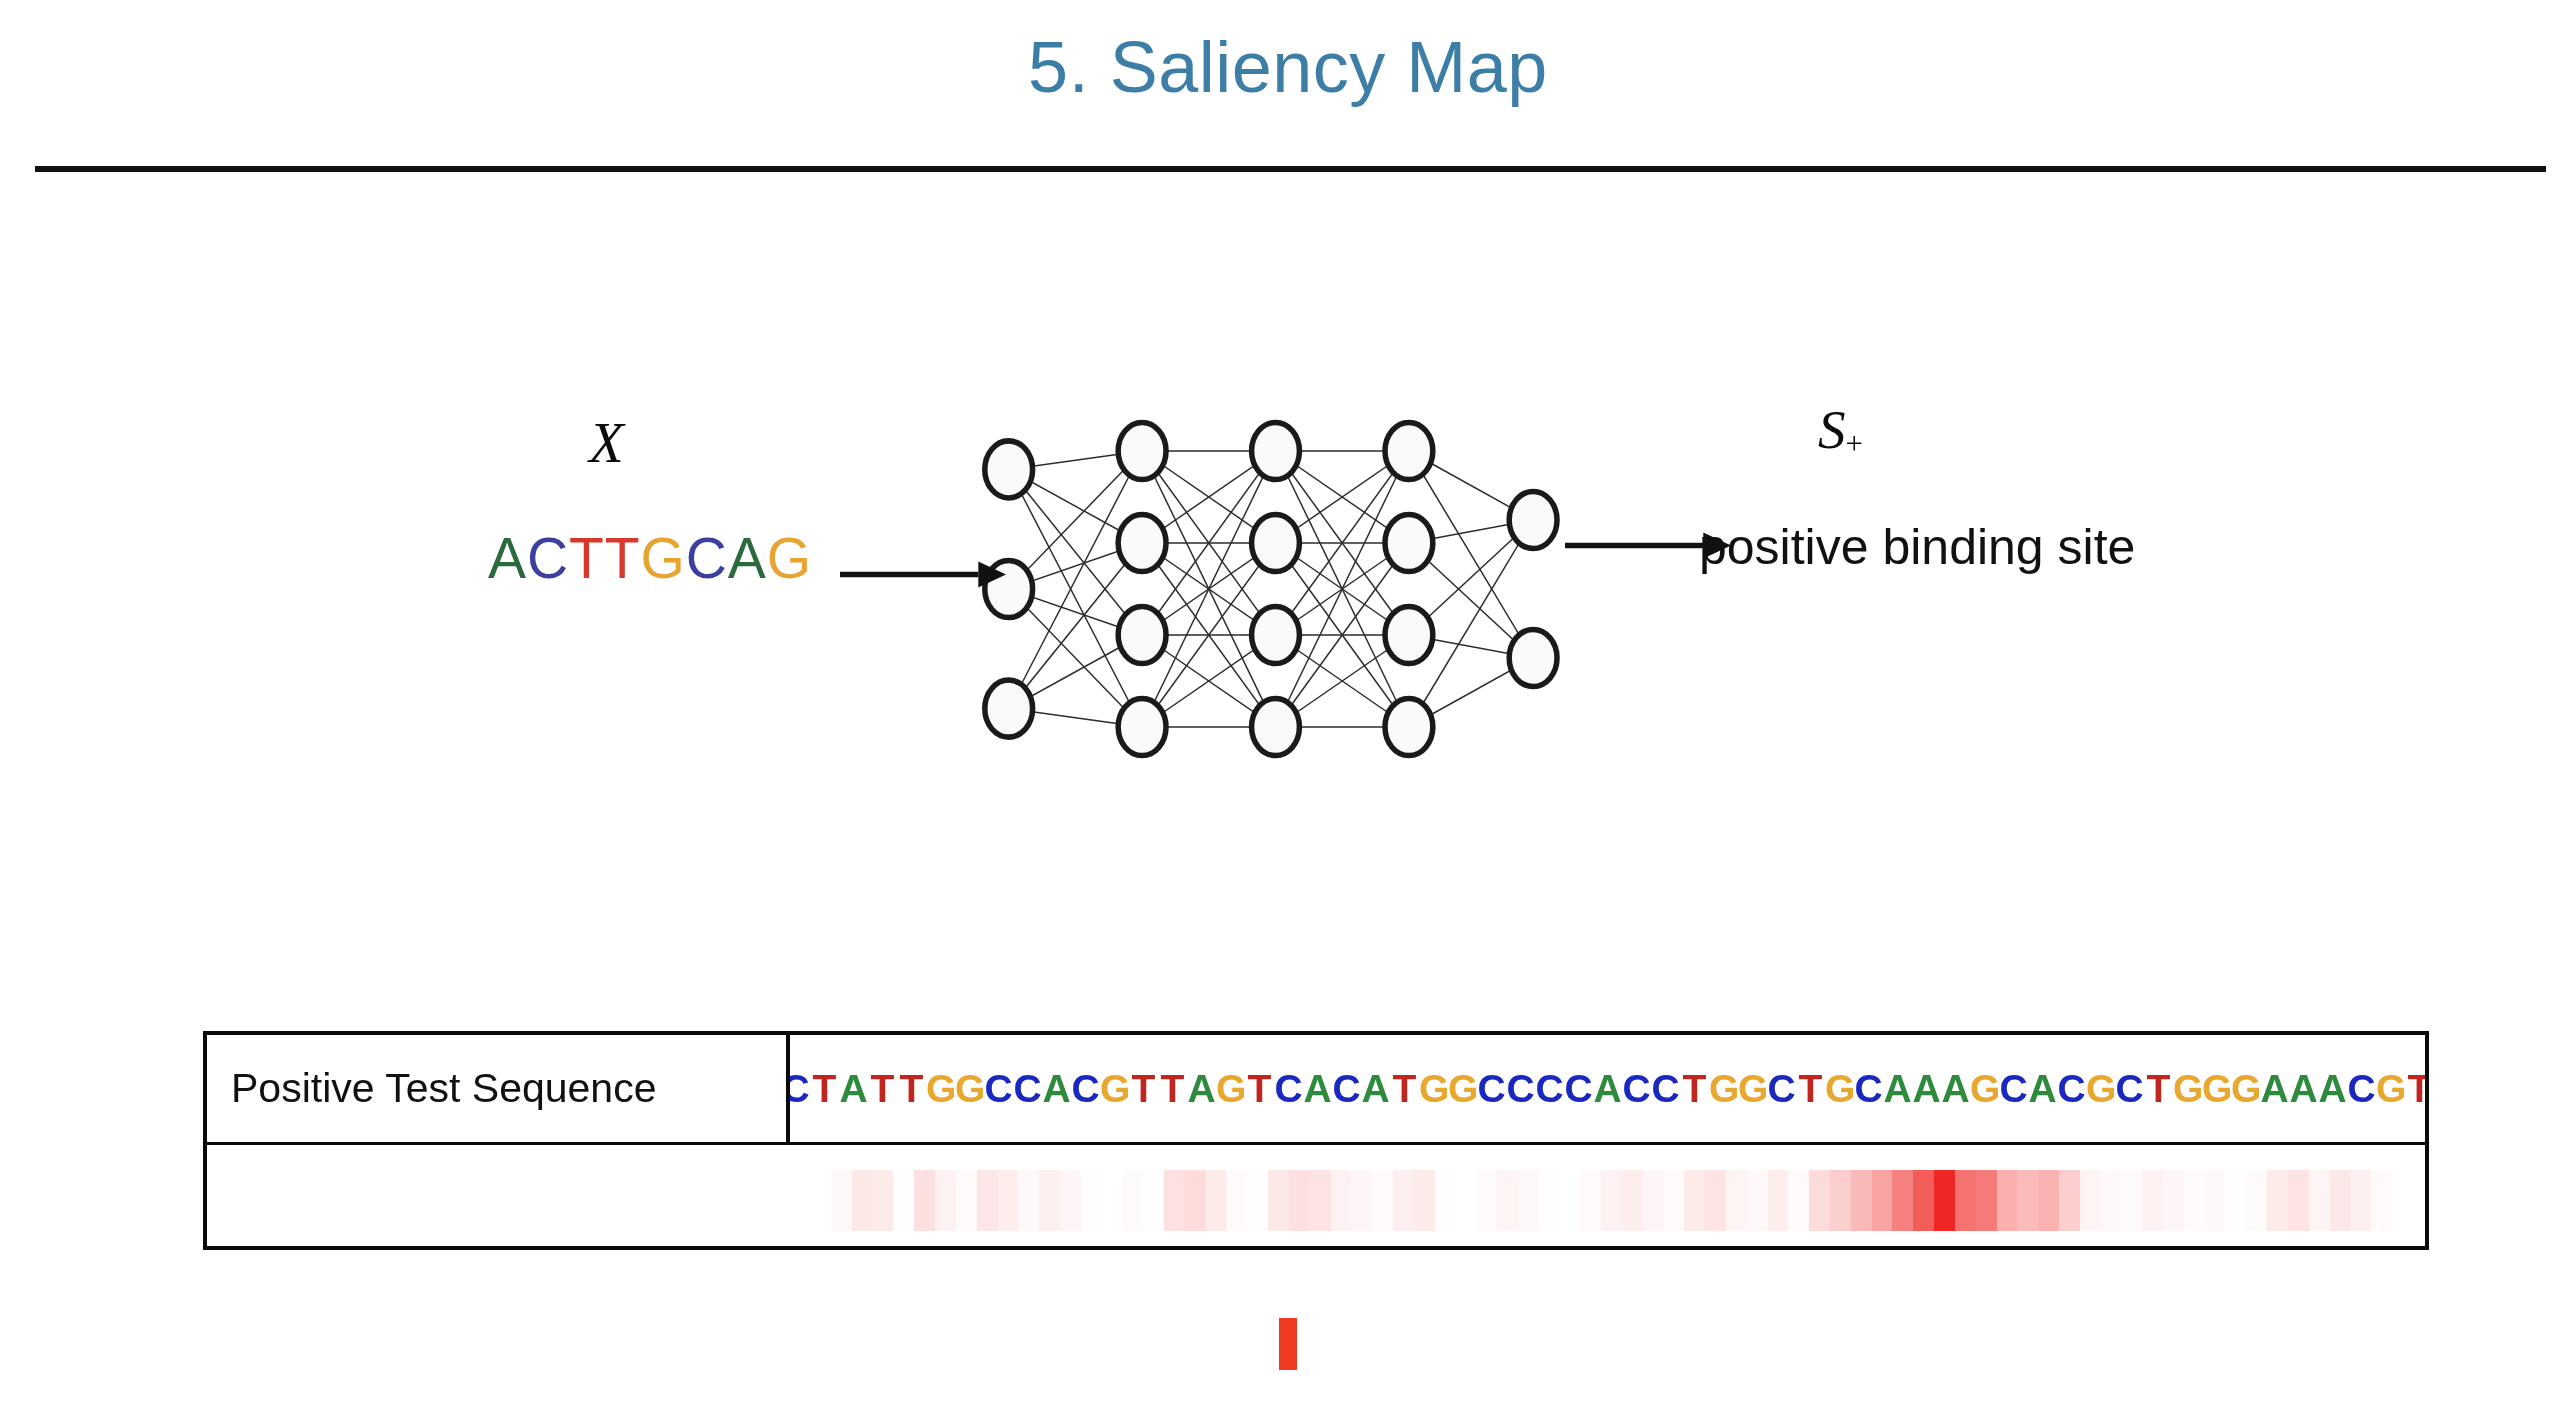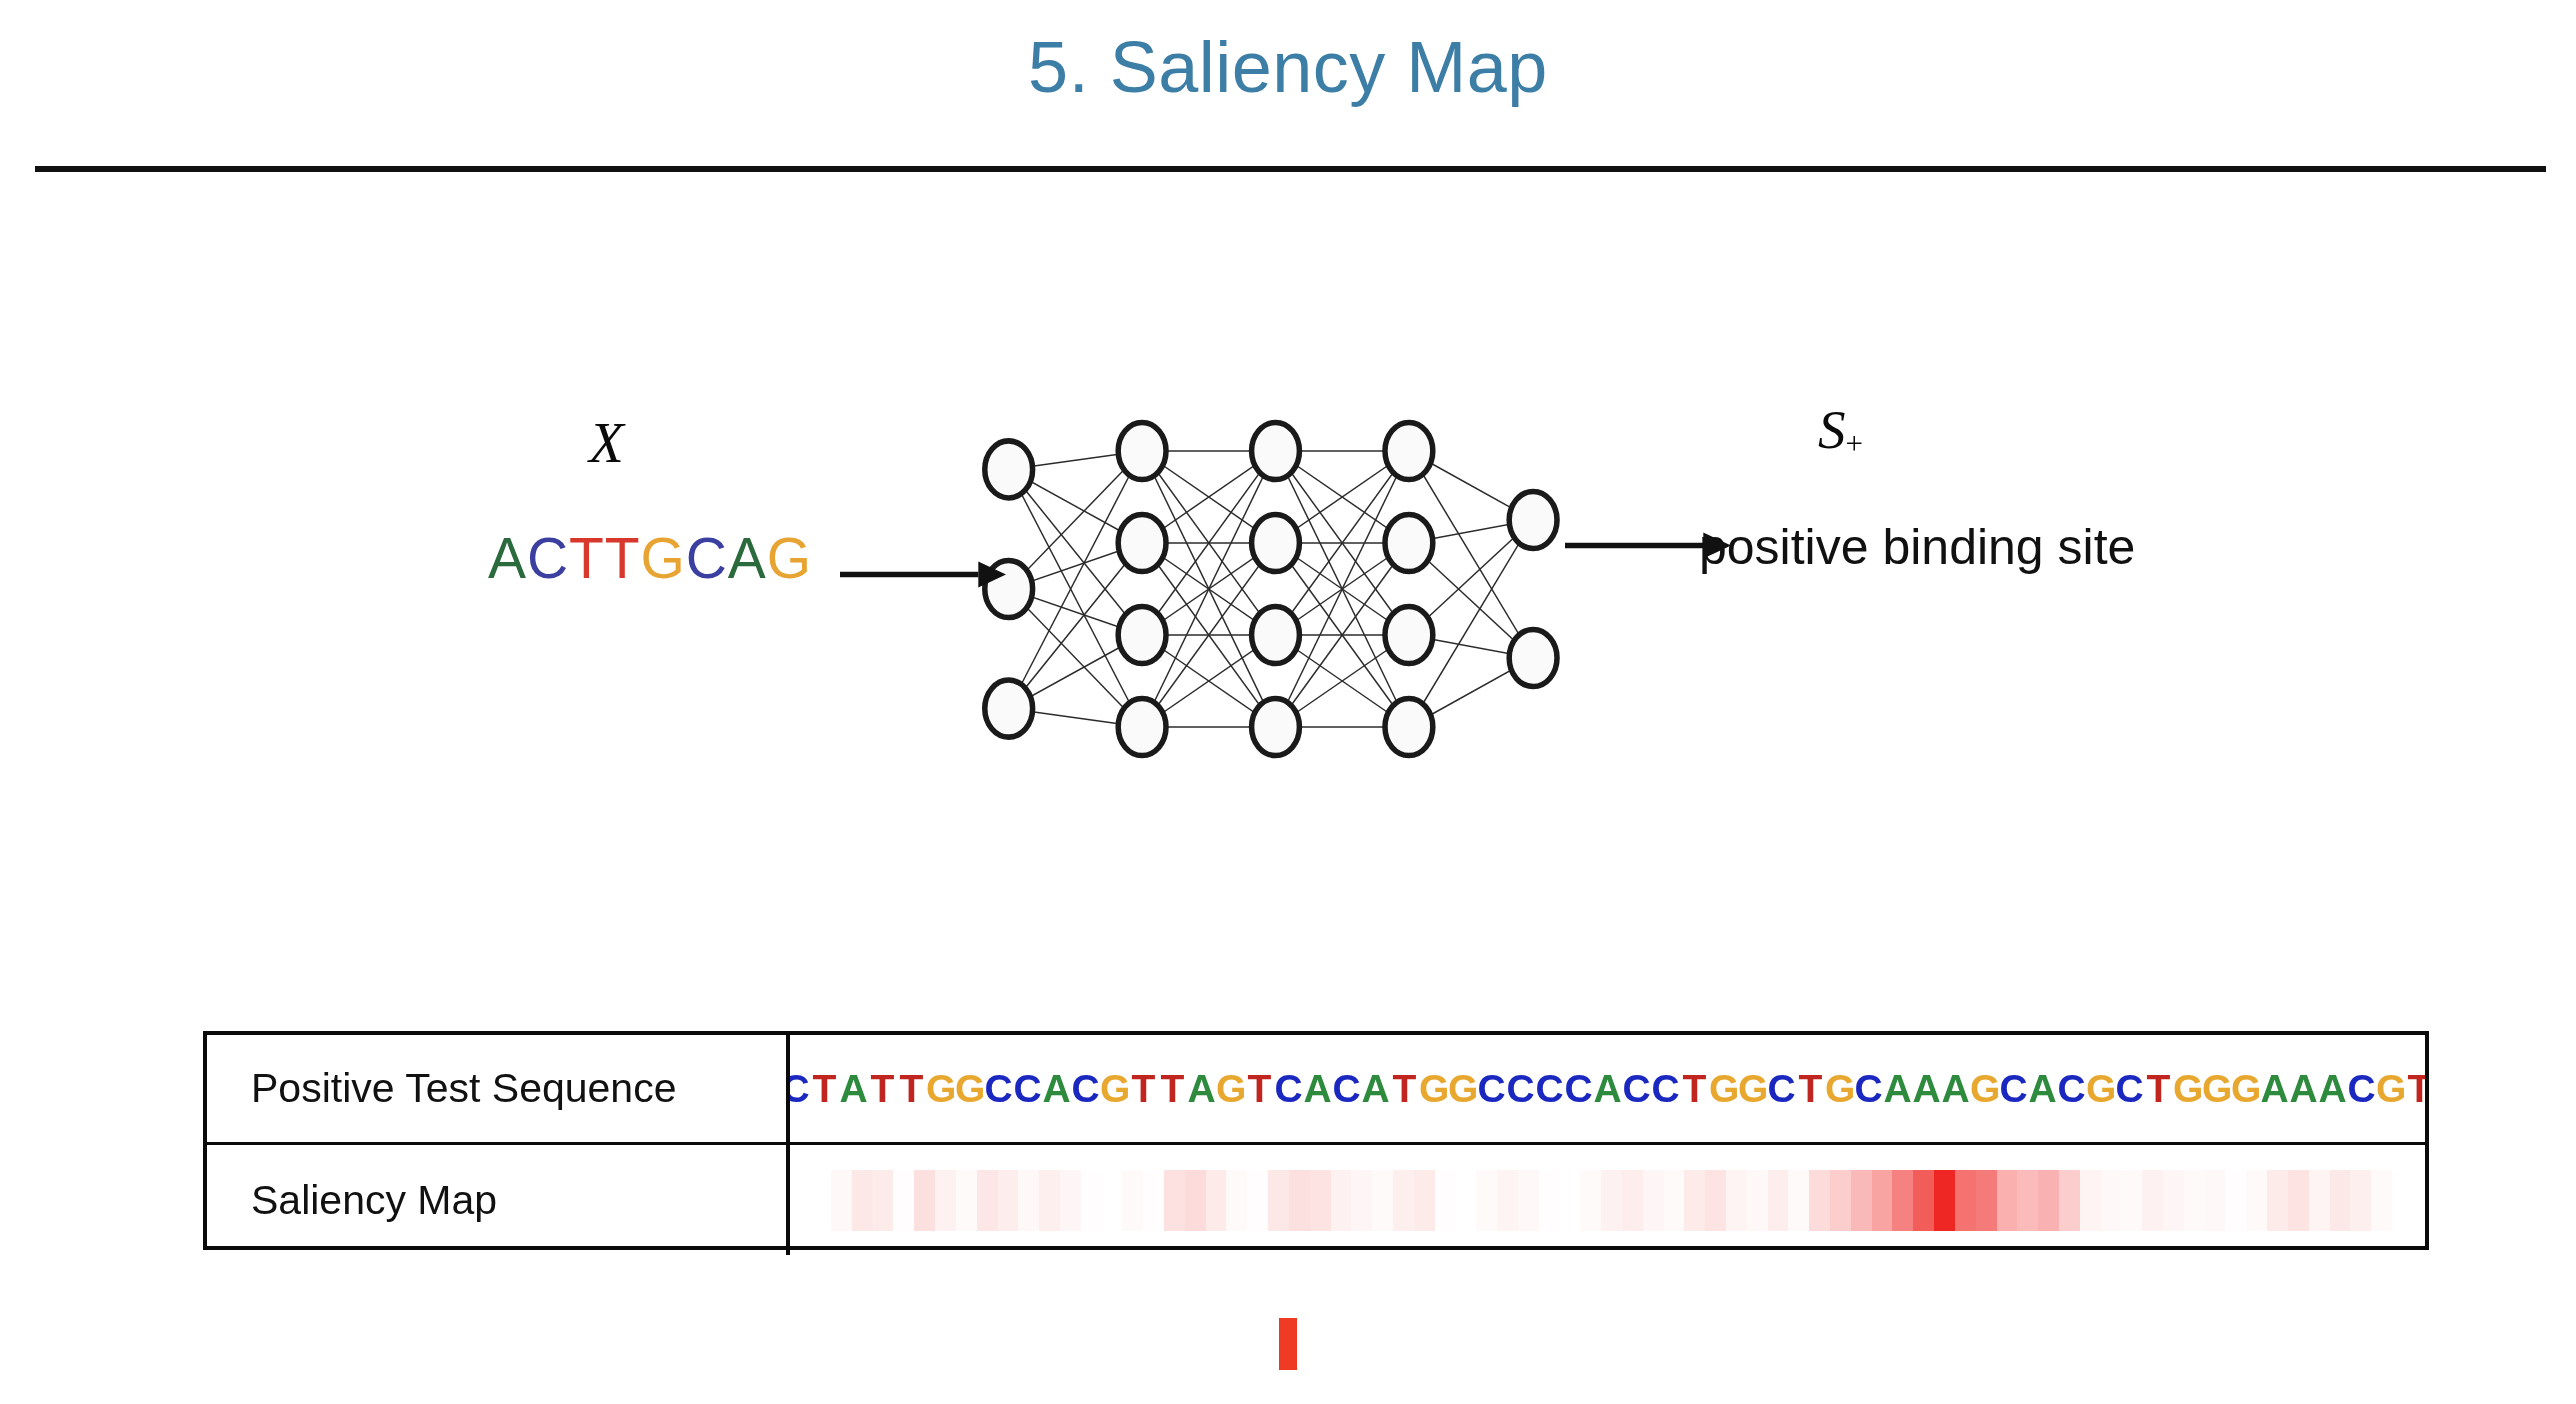--- a/index.html
+++ b/index.html
@@ -132,21 +132,21 @@
   .tbl-label {
     position: absolute;
     left: 0;
     top: 0;
     width: 583px;
     height: 100%;
     box-sizing: border-box;
     border-right: 4.6px solid #0a0a0a;
     display: flex;
     align-items: center;
-    padding-left: 44px;
+    padding-left: 24px;
     font-size: 41px;
     color: #111111;
     white-space: nowrap;
   }
   .tbl-value {
     position: absolute;
     left: 583px;
     top: 0;
     right: 0;
     height: 100%;
@@ -305,21 +305,20 @@
 <div id="result-table">
 
   <div class="tbl-row r0">
     <div class="tbl-label">Positive Test Sequence</div>
     <div class="tbl-value">
       <div id="sequence-text"><span class="nt" style="color: rgb(27, 40, 192);">C</span><span class="nt" style="color: rgb(192, 38, 31);">T</span><span class="nt" style="color: rgb(46, 139, 61);">A</span><span class="nt" style="color: rgb(192, 38, 31);">T</span><span class="nt" style="color: rgb(192, 38, 31);">T</span><span class="nt" style="color: rgb(232, 168, 47);">G</span><span class="nt" style="color: rgb(232, 168, 47);">G</span><span class="nt" style="color: rgb(27, 40, 192);">C</span><span class="nt" style="color: rgb(27, 40, 192);">C</span><span class="nt" style="color: rgb(46, 139, 61);">A</span><span class="nt" style="color: rgb(27, 40, 192);">C</span><span class="nt" style="color: rgb(232, 168, 47);">G</span><span class="nt" style="color: rgb(192, 38, 31);">T</span><span class="nt" style="color: rgb(192, 38, 31);">T</span><span class="nt" style="color: rgb(46, 139, 61);">A</span><span class="nt" style="color: rgb(232, 168, 47);">G</span><span class="nt" style="color: rgb(192, 38, 31);">T</span><span class="nt" style="color: rgb(27, 40, 192);">C</span><span class="nt" style="color: rgb(46, 139, 61);">A</span><span class="nt" style="color: rgb(27, 40, 192);">C</span><span class="nt" style="color: rgb(46, 139, 61);">A</span><span class="nt" style="color: rgb(192, 38, 31);">T</span><span class="nt" style="color: rgb(232, 168, 47);">G</span><span class="nt" style="color: rgb(232, 168, 47);">G</span><span class="nt" style="color: rgb(27, 40, 192);">C</span><span class="nt" style="color: rgb(27, 40, 192);">C</span><span class="nt" style="color: rgb(27, 40, 192);">C</span><span class="nt" style="color: rgb(27, 40, 192);">C</span><span class="nt" style="color: rgb(46, 139, 61);">A</span><span class="nt" style="color: rgb(27, 40, 192);">C</span><span class="nt" style="color: rgb(27, 40, 192);">C</span><span class="nt" style="color: rgb(192, 38, 31);">T</span><span class="nt" style="color: rgb(232, 168, 47);">G</span><span class="nt" style="color: rgb(232, 168, 47);">G</span><span class="nt" style="color: rgb(27, 40, 192);">C</span><span class="nt" style="color: rgb(192, 38, 31);">T</span><span class="nt" style="color: rgb(232, 168, 47);">G</span><span class="nt" style="color: rgb(27, 40, 192);">C</span><span class="nt" style="color: rgb(46, 139, 61);">A</span><span class="nt" style="color: rgb(46, 139, 61);">A</span><span class="nt" style="color: rgb(46, 139, 61);">A</span><span class="nt" style="color: rgb(232, 168, 47);">G</span><span class="nt" style="color: rgb(27, 40, 192);">C</span><span class="nt" style="color: rgb(46, 139, 61);">A</span><span class="nt" style="color: rgb(27, 40, 192);">C</span><span class="nt" style="color: rgb(232, 168, 47);">G</span><span class="nt" style="color: rgb(27, 40, 192);">C</span><span class="nt" style="color: rgb(192, 38, 31);">T</span><span class="nt" style="color: rgb(232, 168, 47);">G</span><span class="nt" style="color: rgb(232, 168, 47);">G</span><span class="nt" style="color: rgb(232, 168, 47);">G</span><span class="nt" style="color: rgb(46, 139, 61);">A</span><span class="nt" style="color: rgb(46, 139, 61);">A</span><span class="nt" style="color: rgb(46, 139, 61);">A</span><span class="nt" style="color: rgb(27, 40, 192);">C</span><span class="nt" style="color: rgb(232, 168, 47);">G</span><span class="nt" style="color: rgb(192, 38, 31);">T</span></div>
     </div>
   </div>
 
   <div class="tbl-row r1">
-    <div class="tbl-label">Saliency Map</div>
     <div class="tbl-value">
       <div id="saliency-strip">
           <div class="sal-cell" style="background: rgb(255, 255, 255);"></div>
           <div class="sal-cell" style="background: rgb(254, 248, 248);"></div>
           <div class="sal-cell" style="background: rgb(253, 232, 232);"></div>
           <div class="sal-cell" style="background: rgb(253, 235, 234);"></div>
           <div class="sal-cell" style="background: rgb(255, 253, 253);"></div>
           <div class="sal-cell" style="background: rgb(252, 223, 223);"></div>
           <div class="sal-cell" style="background: rgb(254, 241, 241);"></div>
           <div class="sal-cell" style="background: rgb(255, 250, 250);"></div>

